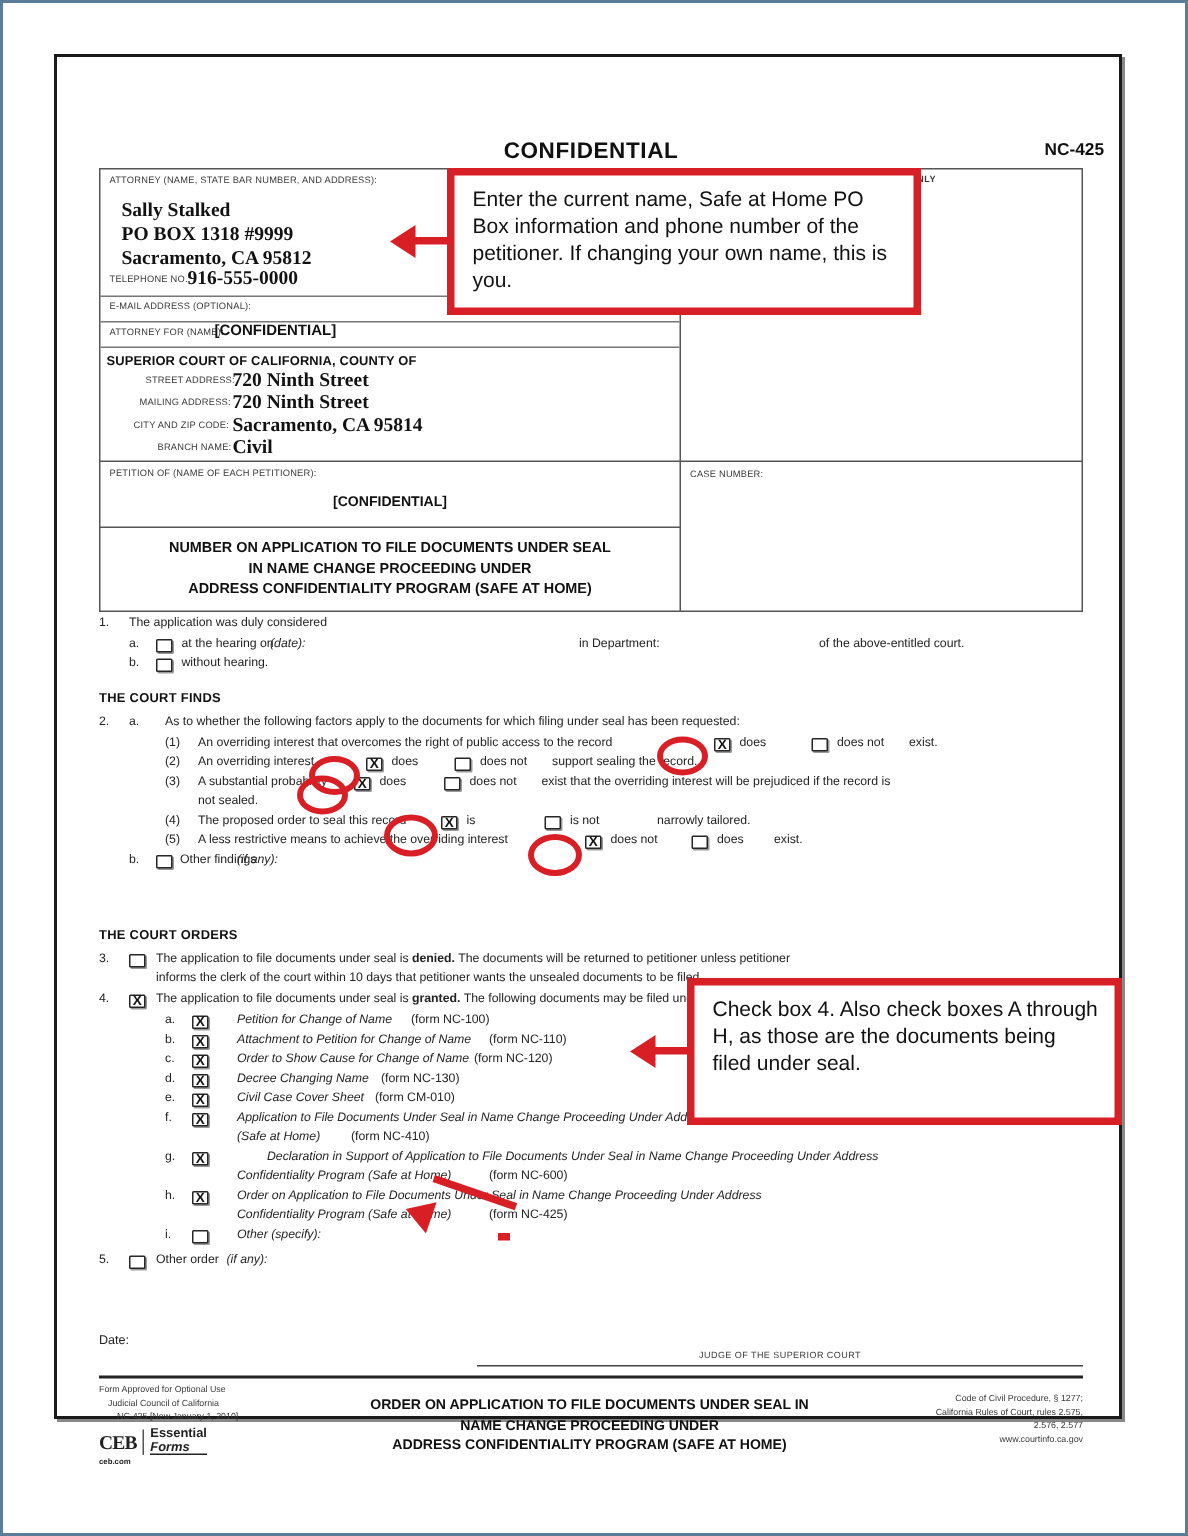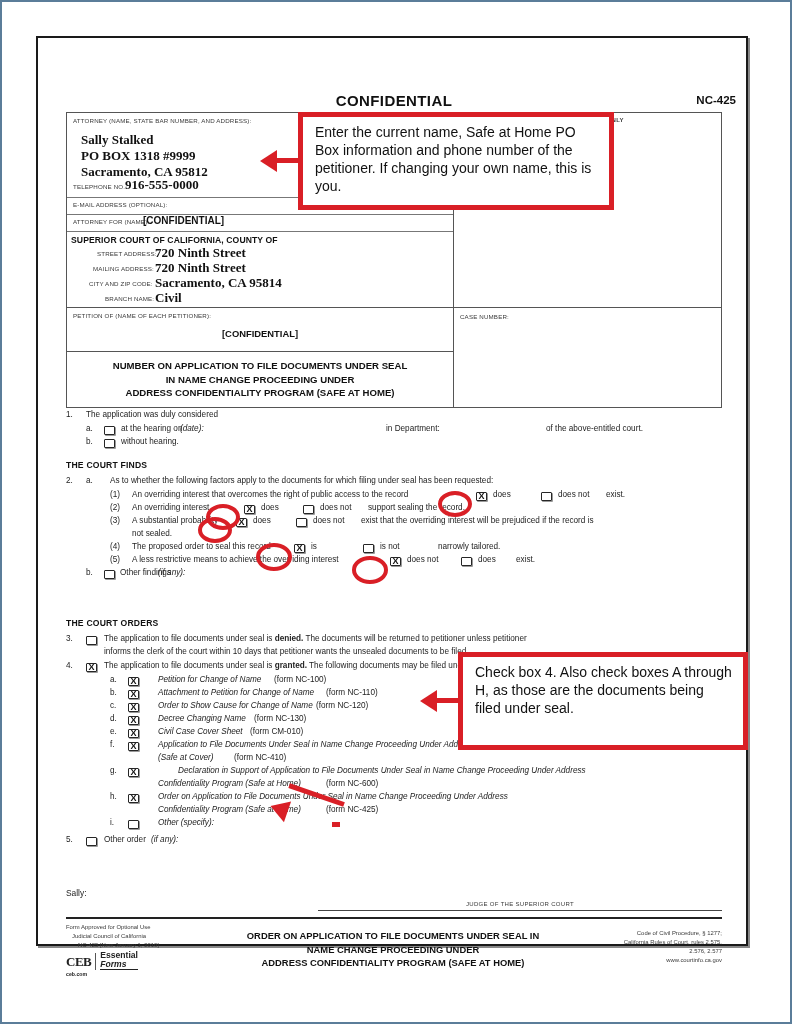--- a/index.html
+++ b/index.html
@@ -346,21 +346,21 @@
         <span class="body-txt ital" style="position:absolute;left:120px;top:0;">Civil Case Cover Sheet</span>
         <span class="body-txt" style="position:absolute;left:212px;top:0;">(form CM-010)</span>
       </div>
 
       <div class="row" style="height:13px;">
         <span class="alpha" style="left:72px;top:0;">f.</span>
         <span class="cb x" style="position:absolute;left:90px;top:2px;"></span>
         <span class="body-txt ital" style="position:absolute;left:120px;top:0;">Application to File Documents Under Seal in Name Change Proceeding Under Address Confidentiality Program</span>
       </div>
       <div class="row" style="height:13px;">
-        <span class="body-txt ital" style="position:absolute;left:120px;top:0;">(Safe at Cover)</span>
+        <span class="body-txt ital" style="position:absolute;left:120px;top:0;">(Safe at Home)</span>
         <span class="body-txt" style="position:absolute;left:196px;top:0;">(form NC-410)</span>
       </div>
 
       <div class="row" style="height:13px;">
         <span class="alpha" style="left:72px;top:0;">g.</span>
         <span class="cb x" style="position:absolute;left:90px;top:2px;"></span>
         <span class="body-txt ital" style="position:absolute;left:120px;top:0;margin-left:20px;">Declaration in Support of Application to File Documents Under Seal in Name Change Proceeding Under Address</span>
       </div>
       <div class="row" style="height:13px;">
         <span class="body-txt ital" style="position:absolute;left:120px;top:0;">Confidentiality Program (Safe at Home)</span>
@@ -384,21 +384,21 @@
       </div>
 
       <div class="row" style="height:14px;">
         <span class="num" style="top:0;">5.</span>
         <span class="cb" style="position:absolute;left:48px;top:2px;"></span>
         <span class="body-txt" style="position:absolute;left:66px;top:0;">Other order</span>
         <span class="body-txt ital" style="position:absolute;left:113px;top:0;">(if any):</span>
       </div>
     </div>
 
-    <div id="date-line">Sally:</div>
+    <div id="date-line">Date:</div>
     <div id="judge-rule"></div>
     <div id="judge-label">JUDGE OF THE SUPERIOR COURT</div>
     <div id="footer-rule"></div>
 
     <div id="footer">
       <div id="footer-left">
         <div>Form Approved for Optional Use</div>
         <div style="padding-left:6px;">Judicial Council of California</div>
         <div style="padding-left:12px;">NC-425 [New January 1, 2010]</div>
       </div>

